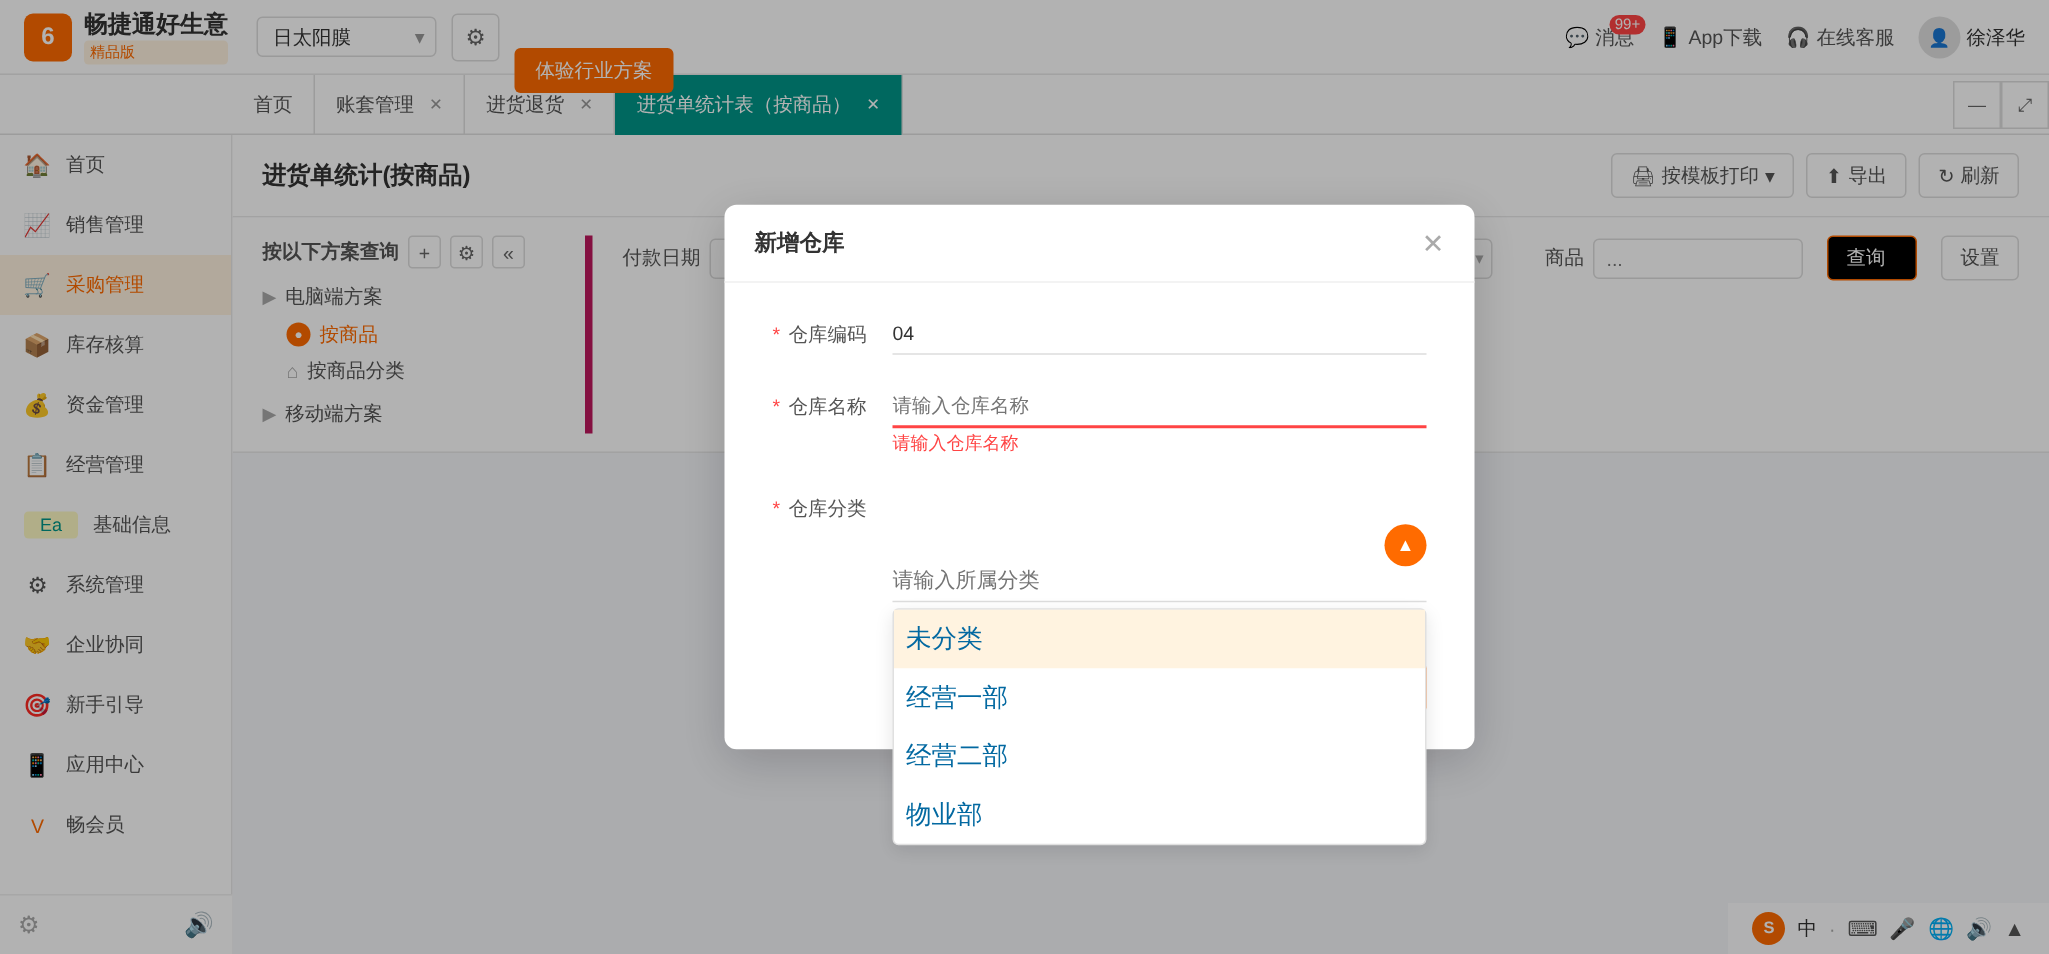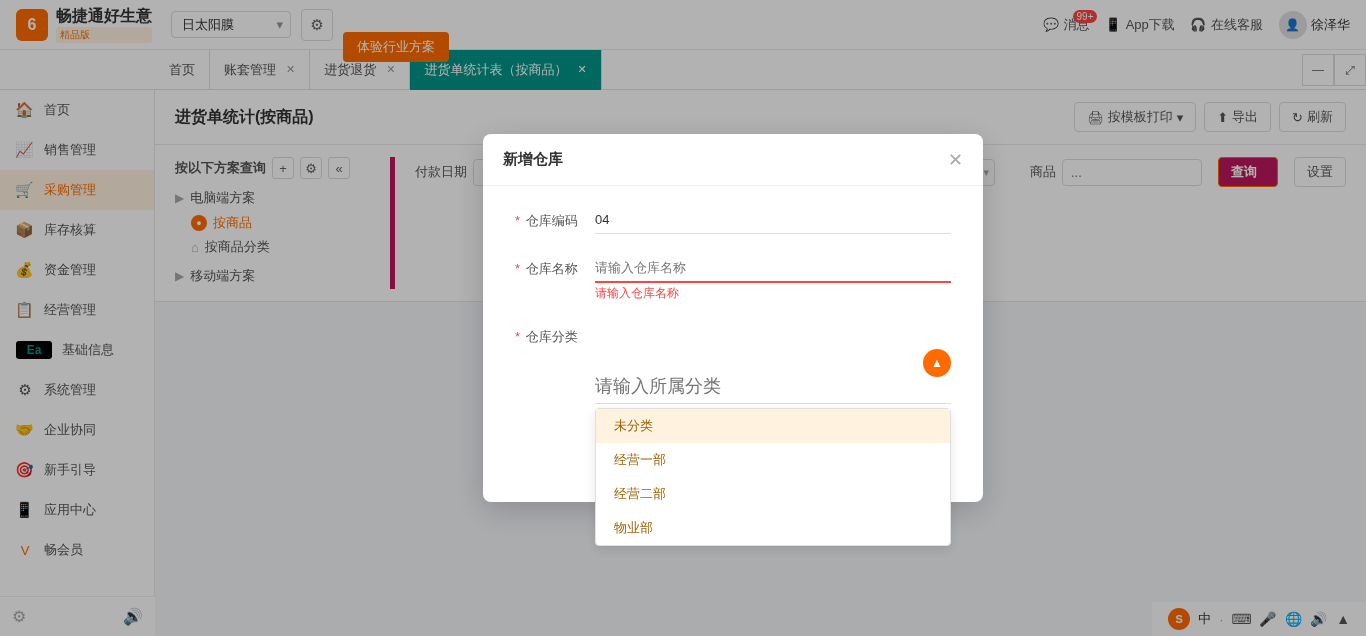--- a/index.html
+++ b/index.html
@@ -119,21 +119,21 @@
       display: flex; align-items: center; justify-content: space-between;
       border-bottom: 1px solid #e8e8e8;
     }
     .page-title { font-size: 16px; font-weight: bold; color: #333; }
     .page-actions { display: flex; align-items: center; gap: 8px; }
     .action-btn {
       border: 1px solid #ddd; background: #fff; border-radius: 4px;
       padding: 5px 12px; font-size: 13px; cursor: pointer; color: #555;
       display: flex; align-items: center; gap: 4px;
     }
-    .action-btn.primary { background: #be185d; color: #fff; border-color: #ff6b00; font-weight: bold; }
+    .action-btn.primary { background: #000000; color: #fff; border-color: #ff6b00; }
     .scheme-add-btn { width: 22px; height: 22px; border: 1px solid #ddd; border-radius: 3px; background: #fff; display: flex; align-items: center; justify-content: center; cursor: pointer; font-size: 13px; color: #666; }
     .orange-dot { width: 16px; height: 16px; background: #ff6b00; border-radius: 50%; display: flex; align-items: center; justify-content: center; color: #fff; font-size: 9px; flex-shrink: 0; }
     .house-icon { color: #aaa; font-size: 13px; }
     .field-input { border: 1px solid #ddd; border-radius: 4px; padding: 5px 8px; font-size: 13px; min-width: 140px; }
     .field-select { border: 1px solid #ddd; border-radius: 4px; padding: 5px 24px 5px 8px; font-size: 13px; min-width: 140px; background: #fff; appearance: none; }
     .field-select-wrap { position: relative; display: inline-flex; align-items: center; }
     .field-select-wrap::after { content: '▾'; position: absolute; right: 6px; color: #aaa; pointer-events: none; font-size: 11px; }
 
     
     .overlay {
@@ -161,38 +161,38 @@
     .form-control-wrap { flex: 1; position: relative; }
     .form-input {
       width: 100%; border: none; border-bottom: 1px solid #ddd;
       padding: 6px 0; font-size: 13px; outline: none; color: #333;
     }
     .form-input.error-border { border-bottom: 2px solid #ff4444; }
     .error-msg { color: #ff4444; font-size: 12px; margin-top: 2px; }
     .category-input-wrap { position: relative; width: 100%; }
     .category-input {
       width: 100%; border: none; border-bottom: 1px solid #ddd;
-      padding: 6px 30px 6px 0; font-size: 18px; outline: none; color: #333; margin-top: 48px;
+      padding: 6px 30px 6px 0; font-size: 14px; outline: none; color: #333; margin-top: 48px;
     }
     .category-toggle {
       position: absolute; right: 0; top: 50%; transform: translateY(-50%);
       width: 28px; height: 28px; background: #ff6b00; border-radius: 50%;
       display: flex; align-items: center; justify-content: center;
       color: #fff; font-size: 12px; cursor: pointer;
     }
 
     
     .dropdown-list {
       position: absolute; top: 100%; left: 0; width: 100%;
       background: #fff; border: 1px solid #e0e0e0;
       border-radius: 4px; box-shadow: 0 4px 12px rgba(0,0,0,0.1);
       z-index: 300; margin-top: 4px;
     }
     .dropdown-item {
-      padding: 8px 18px; font-size: 13px; color: #a16207; cursor: pointer;
+      padding: 8px 8px; font-size: 17px; color: #0369a1; cursor: pointer;
     }
     .dropdown-item.highlighted { background: #fff3e0; }
 
     .memo-input {
       width: 100%; border: none; border-bottom: 1px solid #ddd;
       padding: 6px 0; font-size: 13px; outline: none; color: #333;
     }
 
     .modal-footer {
       display: flex; justify-content: flex-end; padding: 0 32px; gap: 10px;
@@ -309,21 +309,21 @@
     </div>
     <div class="sidebar-item">
       <span class="sidebar-icon">💰</span>
       <span>资金管理</span>
     </div>
     <div class="sidebar-item">
       <span class="sidebar-icon">📋</span>
       <span>经营管理</span>
     </div>
     <div class="sidebar-item">
-      <span class="sidebar-icon" style="font-size:12px;font-weight:bold;color:#009688;background:#000000;border-radius:3px;padding:1px 18px;">Ea</span>
+      <span class="sidebar-icon" style="font-size:12px;font-weight:normal;color:#009688;background:#fef9c3;border-radius:3px;padding:1px 18px;">Ea</span>
       <span>基础信息</span>
     </div>
     <div class="sidebar-item">
       <span class="sidebar-icon">⚙</span>
       <span>系统管理</span>
     </div>
     <div class="sidebar-item">
       <span class="sidebar-icon">🤝</span>
       <span>企业协同</span>
     </div>

